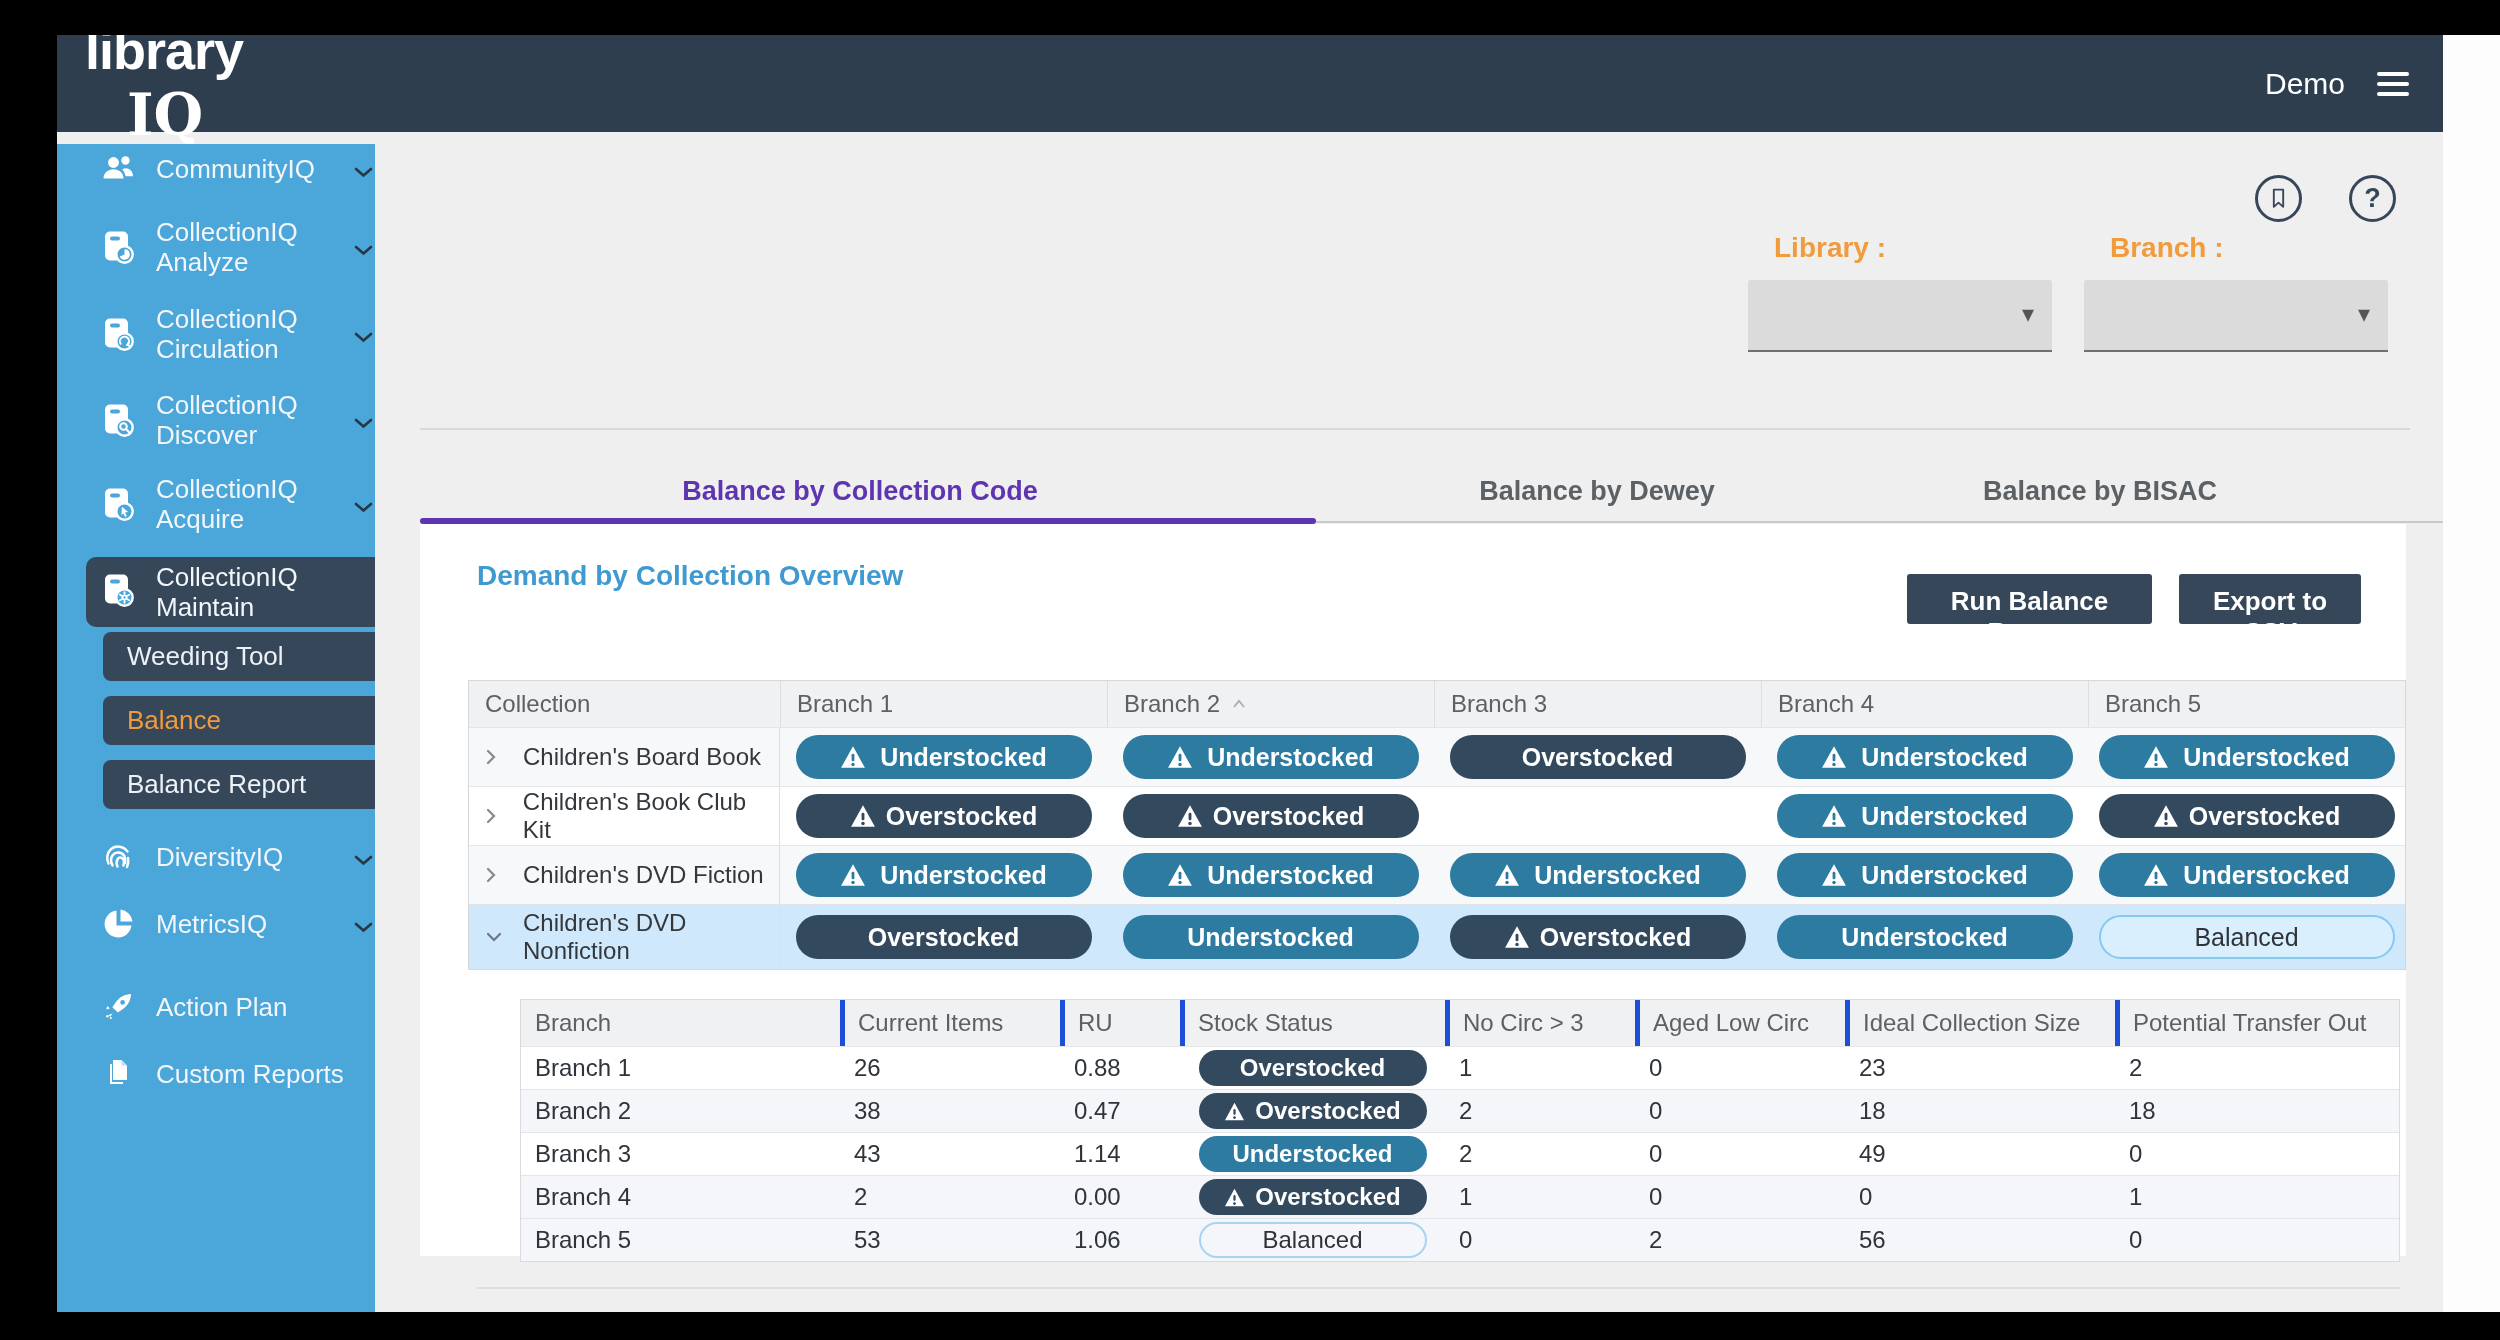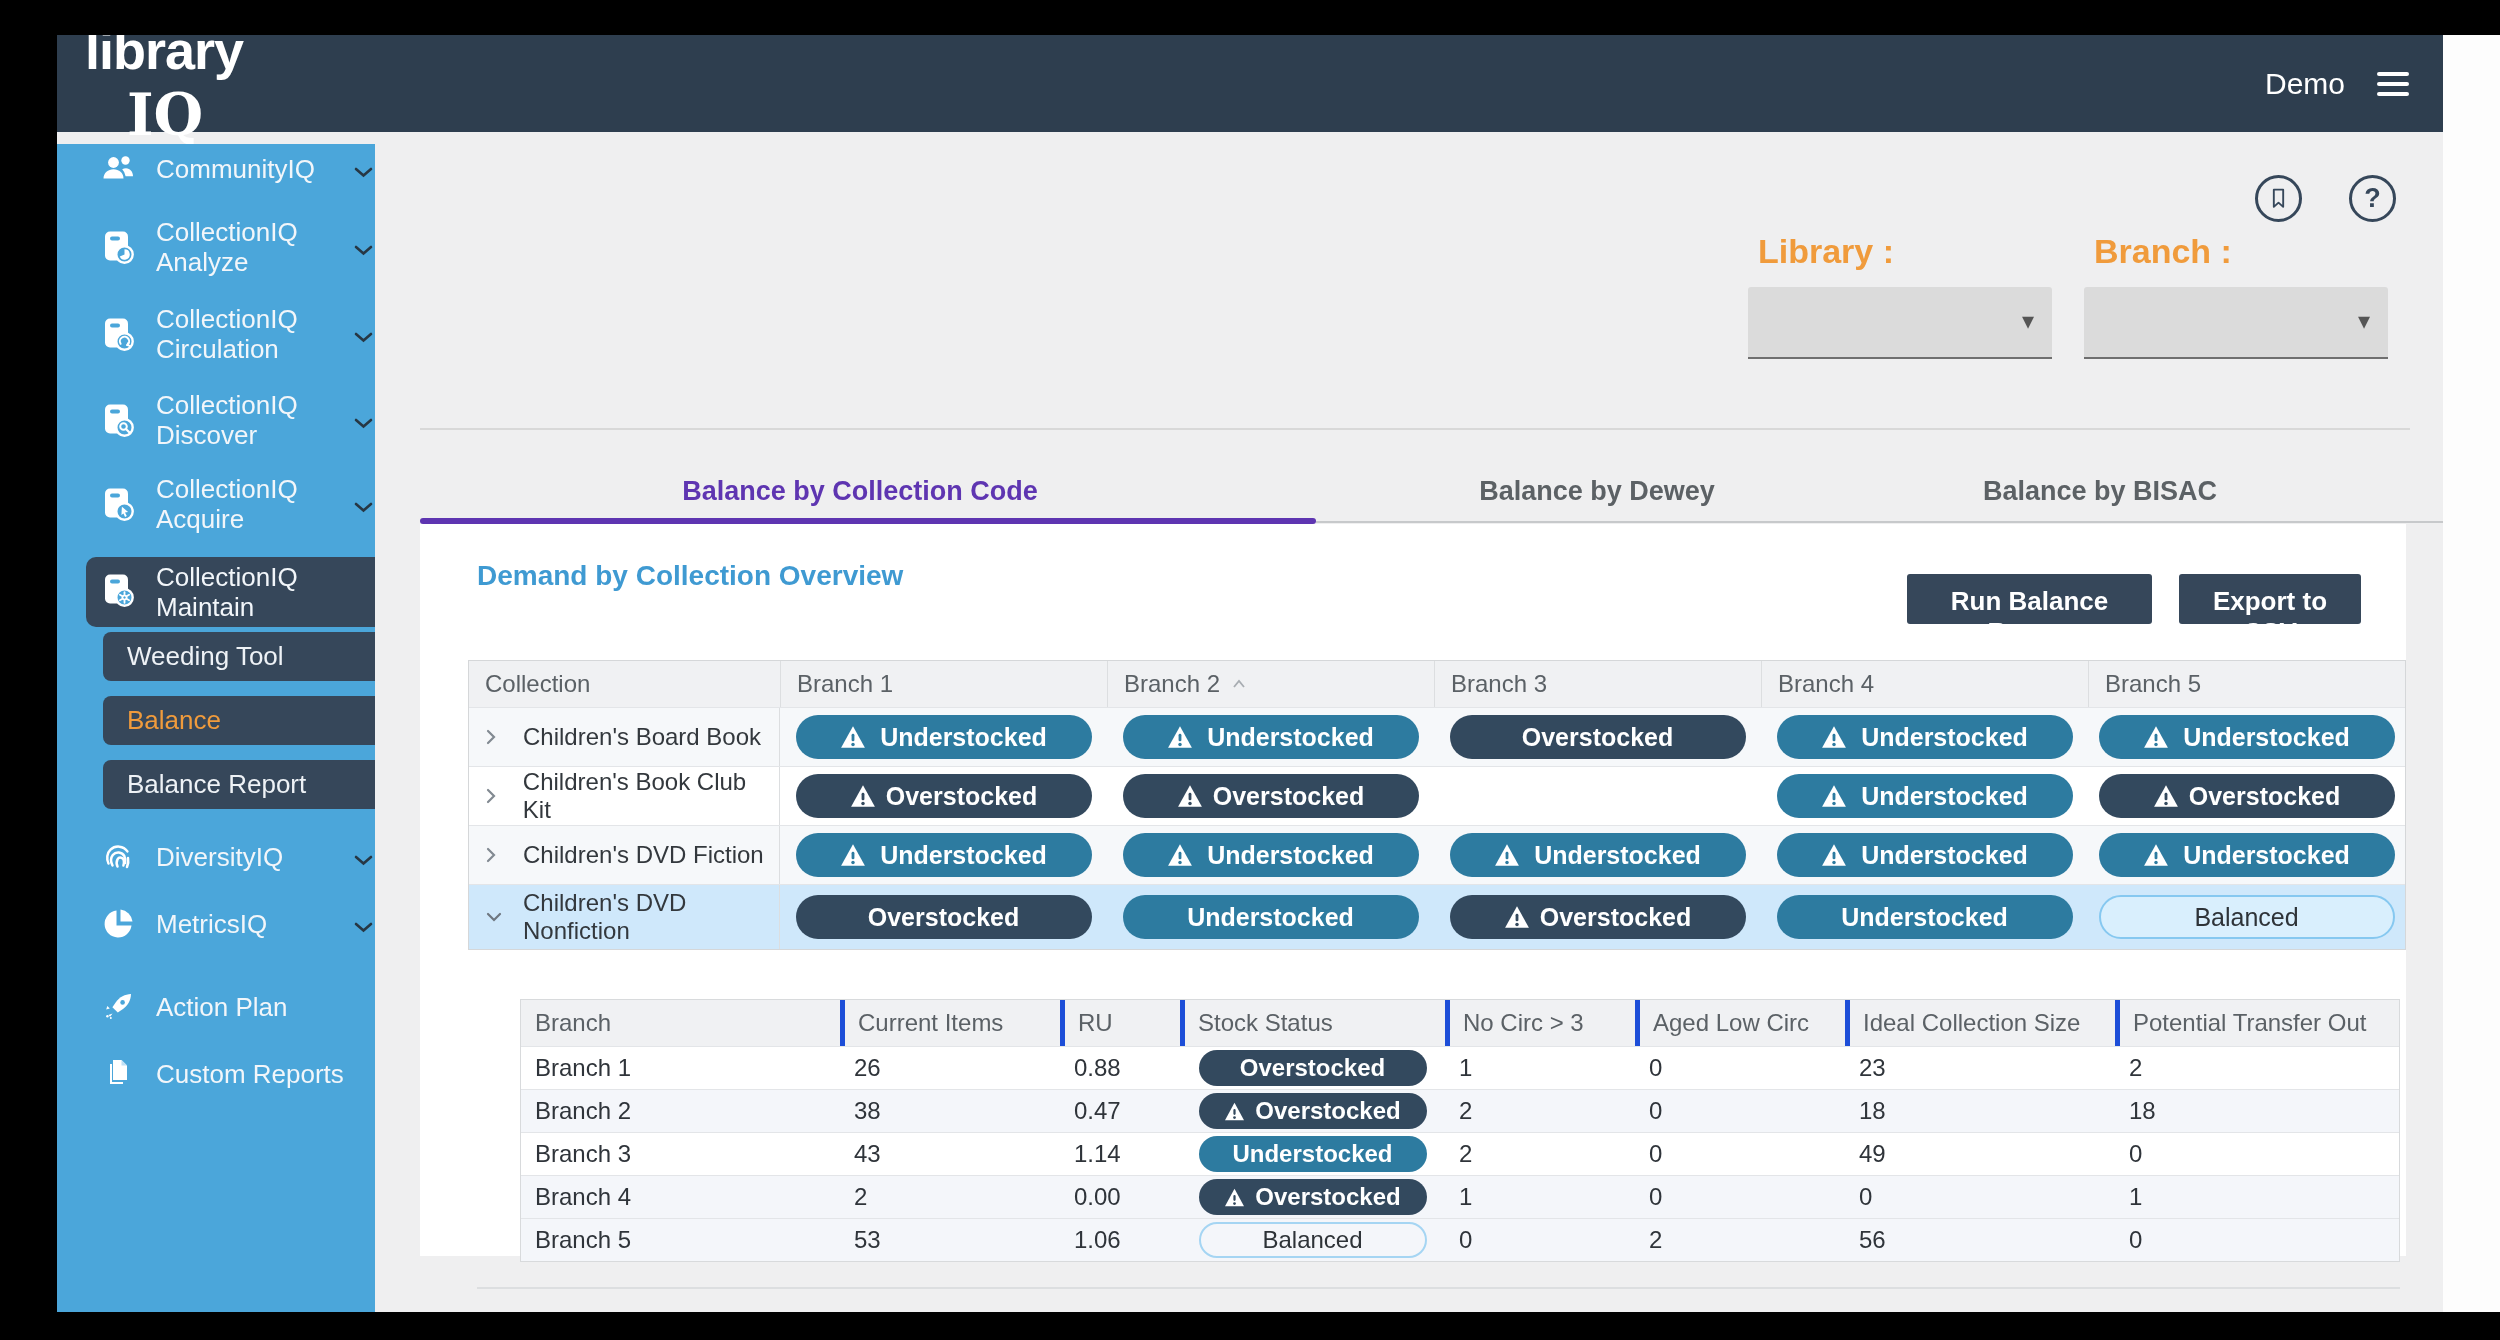--- a/index.html
+++ b/index.html
@@ -35,21 +35,21 @@
 
   
   .content{position:absolute;left:318px;top:97px;right:0;bottom:0;background:var(--page-bg,#efeff0);}
   .corner-icon{position:absolute;width:47px;height:47px;border:3px solid #36475a;border-radius:50%;
                display:flex;align-items:center;justify-content:center;cursor:pointer;box-sizing:border-box;}
   .corner-icon.bm{left:1880px;top:43px;}
   .corner-icon.hp{left:1974px;top:43px;color:#36475a;font-size:27px;font-weight:700;}
   .filter{position:absolute;width:304px;}
   .filter.lib{left:1373px;top:100px;}
   .filter.brn{left:1709px;top:100px;}
-  .filter label{display:block;color:var(--accent-orange,#f09b3c);font-size:34px;font-weight:700;margin-left:10px;}
+  .filter label{display:block;color:var(--accent-orange,#f09b3c);font-size:28px;font-weight:700;margin-left:26px;}
   .select{margin-top:16px;height:70px;background:#dbdbdb;border-bottom:2px solid #6f6f6f;border-radius:3px 3px 0 0;
           position:relative;cursor:pointer;}
   .select .caret{position:absolute;right:18px;top:20px;color:#555;font-size:24px;}
   .top-divider{position:absolute;left:45px;top:296px;width:1990px;height:2px;background:#d8d8d8;}
 
   
   .tab{position:absolute;top:344px;transform:translateX(-50%);font-size:27px;font-weight:700;color:#5c6165;
        cursor:pointer;white-space:nowrap;}
   .tab.active{color:var(--tab-active,#5e35b1);}
   .tab-underline-active{position:absolute;left:45px;top:386px;width:896px;height:6px;background:var(--tab-active,#5e35b1);border-radius:3px;}
@@ -57,21 +57,21 @@
 
   
   .card{position:absolute;left:45px;top:392px;width:1986px;height:732px;background:var(--card-bg,#fff);}
   .card h2{position:absolute;left:57px;top:36px;margin:0;font-size:28px;color:var(--heading-blue,#3f9ad2);font-weight:700;}
   .btn{position:absolute;top:50px;height:50px;background:#36475a;color:#fff;border:none;font-family:inherit;
        font-size:26px;font-weight:700;border-radius:3px;cursor:pointer;padding:12px 22px;}
   .btn.run{left:1487px;width:245px;}
   .btn.export{left:1759px;width:182px;}
 
   
-  #collection-table{position:absolute;left:48px;top:136px;width:1938px;border:1px solid #d5d7d9;box-sizing:border-box;}
+  #collection-table{position:absolute;left:48px;top:156px;width:1938px;border:1px solid #d5d7d9;box-sizing:border-box;}
   .ct-head,.ct-row{display:grid;grid-template-columns:311px 327px 327px 327px 327px 317px;}
   .ct-head{height:46px;background:#f0f1f3;}
   .ct-hcell{display:flex;align-items:center;padding-left:16px;font-size:24px;color:#5b6166;gap:12px;}
   .ct-hcell + .ct-hcell{border-left:1px solid #dcdee0;}
   .ct-row{height:58px;border-top:1px solid #e3e5e8;background:#fff;}
   .ct-row.alt{background:#f6f8fa;}
   .ct-row.expanded{height:64px;background:var(--row-highlight,#cfe8fb);}
   .ct-cell{display:flex;align-items:center;justify-content:center;}
   .ct-cell.name{justify-content:flex-start;gap:20px;padding-left:16px;font-size:24px;color:#33383d;
                 border-right:1px solid #dcdee0;cursor:pointer;}

